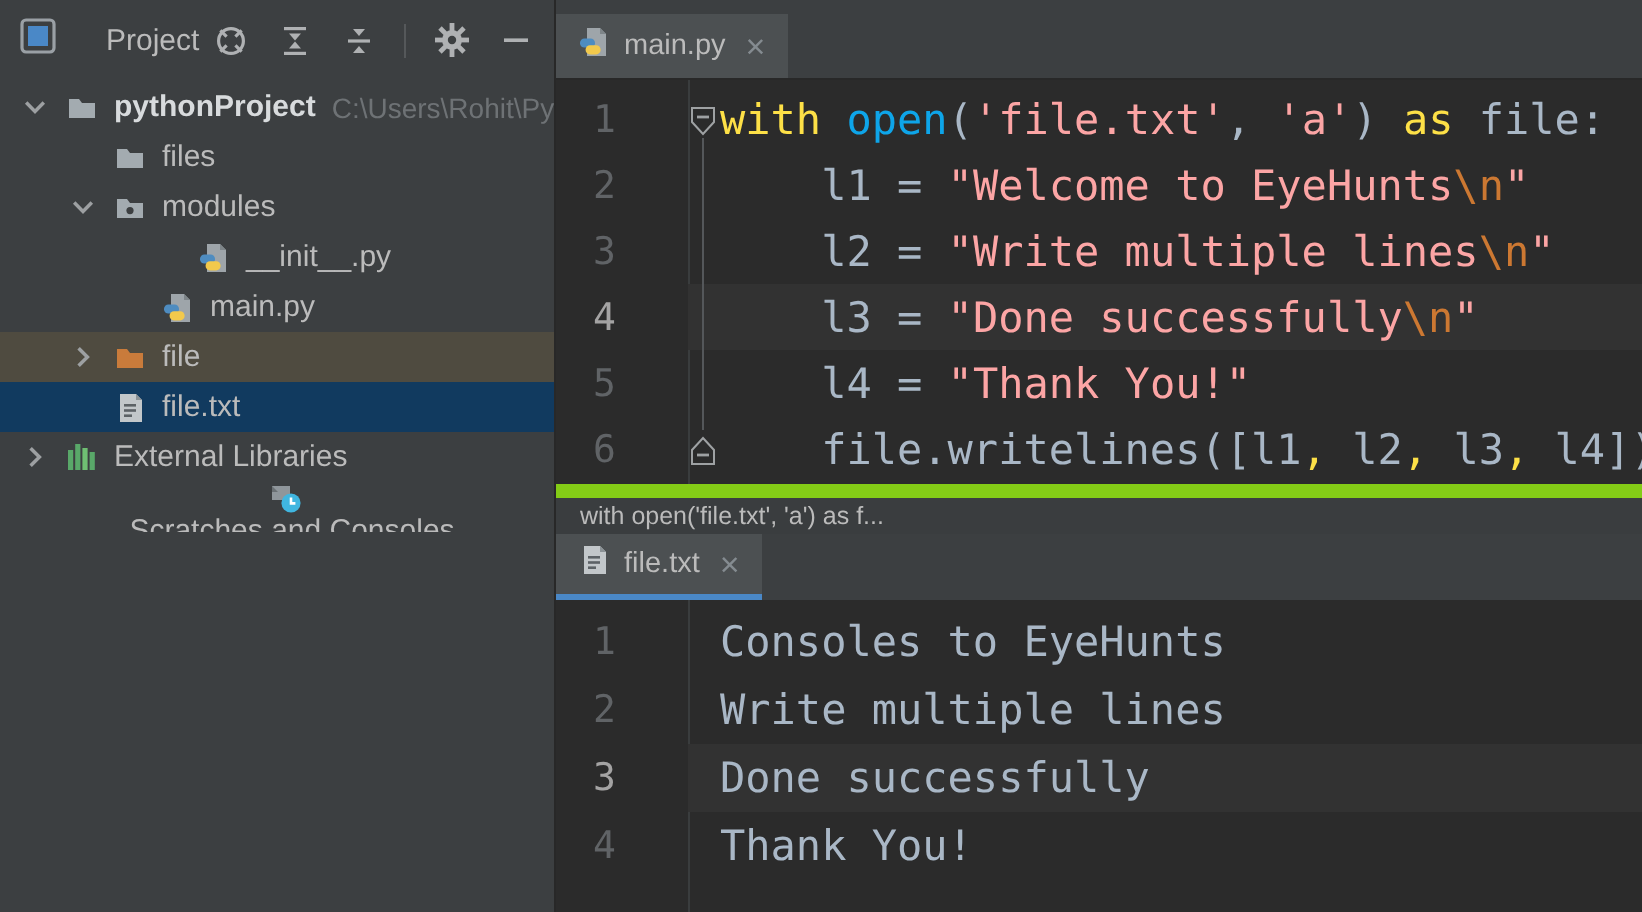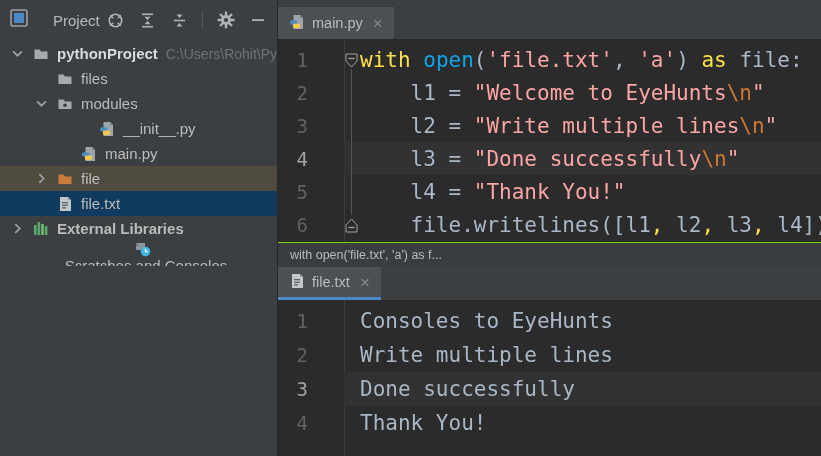--- a/index.html
+++ b/index.html
@@ -48,21 +48,21 @@
   .fold-line{position:absolute;left:7px;width:1px;background:#54575A;z-index:1;}
   .fold-line.full{top:0;bottom:0;}
   .fold-line.from-marker{top:26px;bottom:0;}
   .fold-line.to-marker{top:0;height:7px;}
   .tk-kw{color:#fde047;}
   .tk-bi{color:#0ea5e9;}
   .tk-st{color:#fca5a5;}
   .tk-es{color:#CC7832;}
   .tk-pl{color:#A9B7C6;}
   
-  #context-bar{height:25px;background:#3A3D3F;border-top:1px solid #84cc16;display:flex;align-items:center;padding-left:12px;font-size:12.5px;color:#BBBBBB;}
+  #context-bar{height:25px;background:#3A3D3F;border-top:7px solid #84cc16;display:flex;align-items:center;padding-left:12px;font-size:12.5px;color:#BBBBBB;}
 </style>
 </head>
 <body>
 
 <div id="app">
 
   <div id="project-panel">
     <div id="panel-header">
       <span class="hicon">
         <svg width="18" height="18" viewBox="0 0 18 18">
@@ -198,21 +198,21 @@
             <svg width="16" height="16" viewBox="0 0 16 16">
               <path d="M3 1h8l3 3v11H3z" fill="#C2C7CA"></path>
               <path d="M11 1l3 3h-3z" fill="#8B9296"></path>
               <rect x="5" y="6" width="6" height="1.3" fill="#5C6266"></rect>
               <rect x="5" y="8.6" width="6" height="1.3" fill="#5C6266"></rect>
               <rect x="5" y="11.2" width="4" height="1.3" fill="#5C6266"></rect>
             </svg>
           </span>
           <span class="tlabel">file.txt</span>
         </div>
-        <div class="trow" style="padding-left: 8px; font-weight: bold;">
+        <div class="trow" style="padding-left: 8px;">
           <span class="chev">
             <svg width="11" height="11" viewBox="0 0 10 10">
               <path d="M3 1l4 4-4 4" stroke="#9DA0A2" stroke-width="1.6" fill="none"></path>
             </svg>
           </span>
           <span class="ticon">
             <svg width="16" height="16" viewBox="0 0 16 16">
               <rect x="1" y="4" width="2.6" height="10" fill="#59A869"></rect>
               <rect x="4.6" y="1" width="2.6" height="13" fill="#59A869"></rect>
               <rect x="8.2" y="3" width="2.6" height="11" fill="#6FBF73"></rect>

